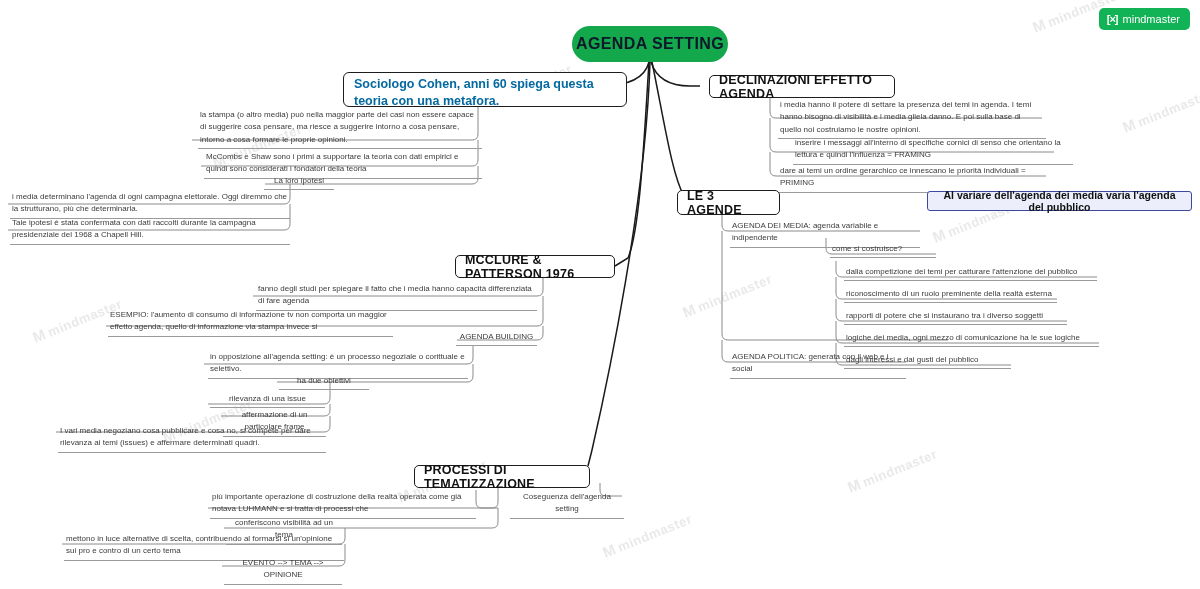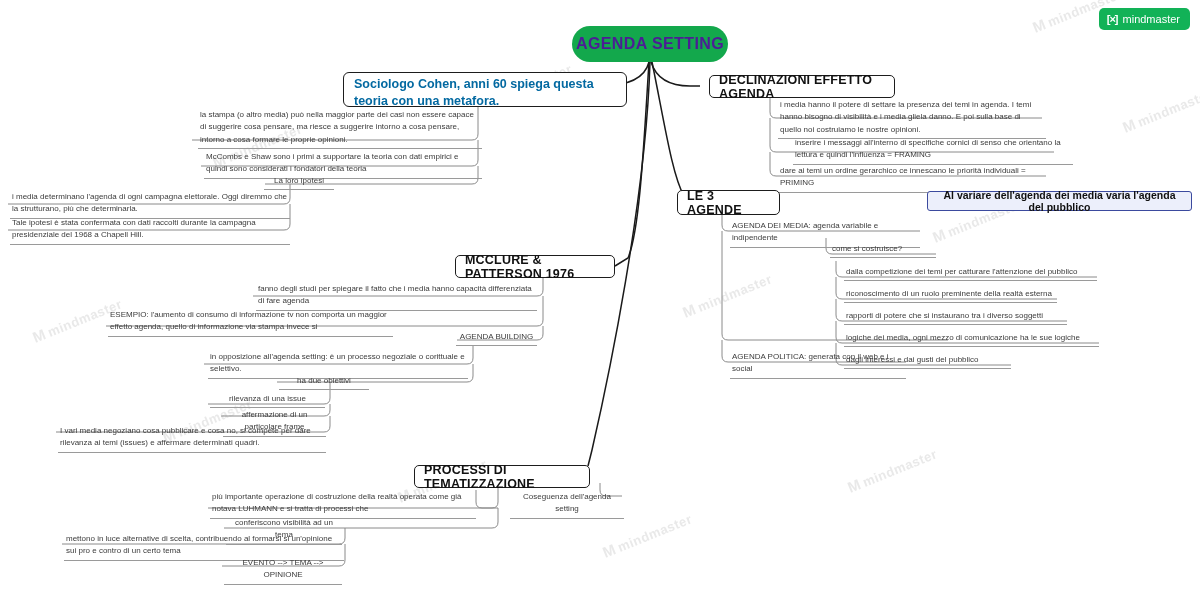--- a/index.html
+++ b/index.html
@@ -22,21 +22,21 @@
 
   
   svg.links{position:absolute;left:0;top:0;width:1200px;height:589px;overflow:visible;pointer-events:none;}
   .mainlink{fill:none;stroke:#1a1a1a;stroke-width:1.5;}
   .sublink{fill:none;stroke:#8a8a8a;stroke-width:1;}
 
   
   .node{position:absolute;box-sizing:border-box;}
 
   .root{
-    background:#13a84c;border-radius:21px;color:#4c1d95;
+    background:#13a84c;border-radius:21px;color:#0f172a;
     font-size:16px;font-weight:bold;letter-spacing:.4px;
     display:flex;align-items:center;justify-content:center;
     text-align:center;
   }
 
   .boxed{
     border:1.3px solid #1d1d1d;border-radius:5px;background:#fff;
     color:#111;font-weight:bold;display:flex;align-items:center;
     padding:4px 9px;box-sizing:border-box;
   }

